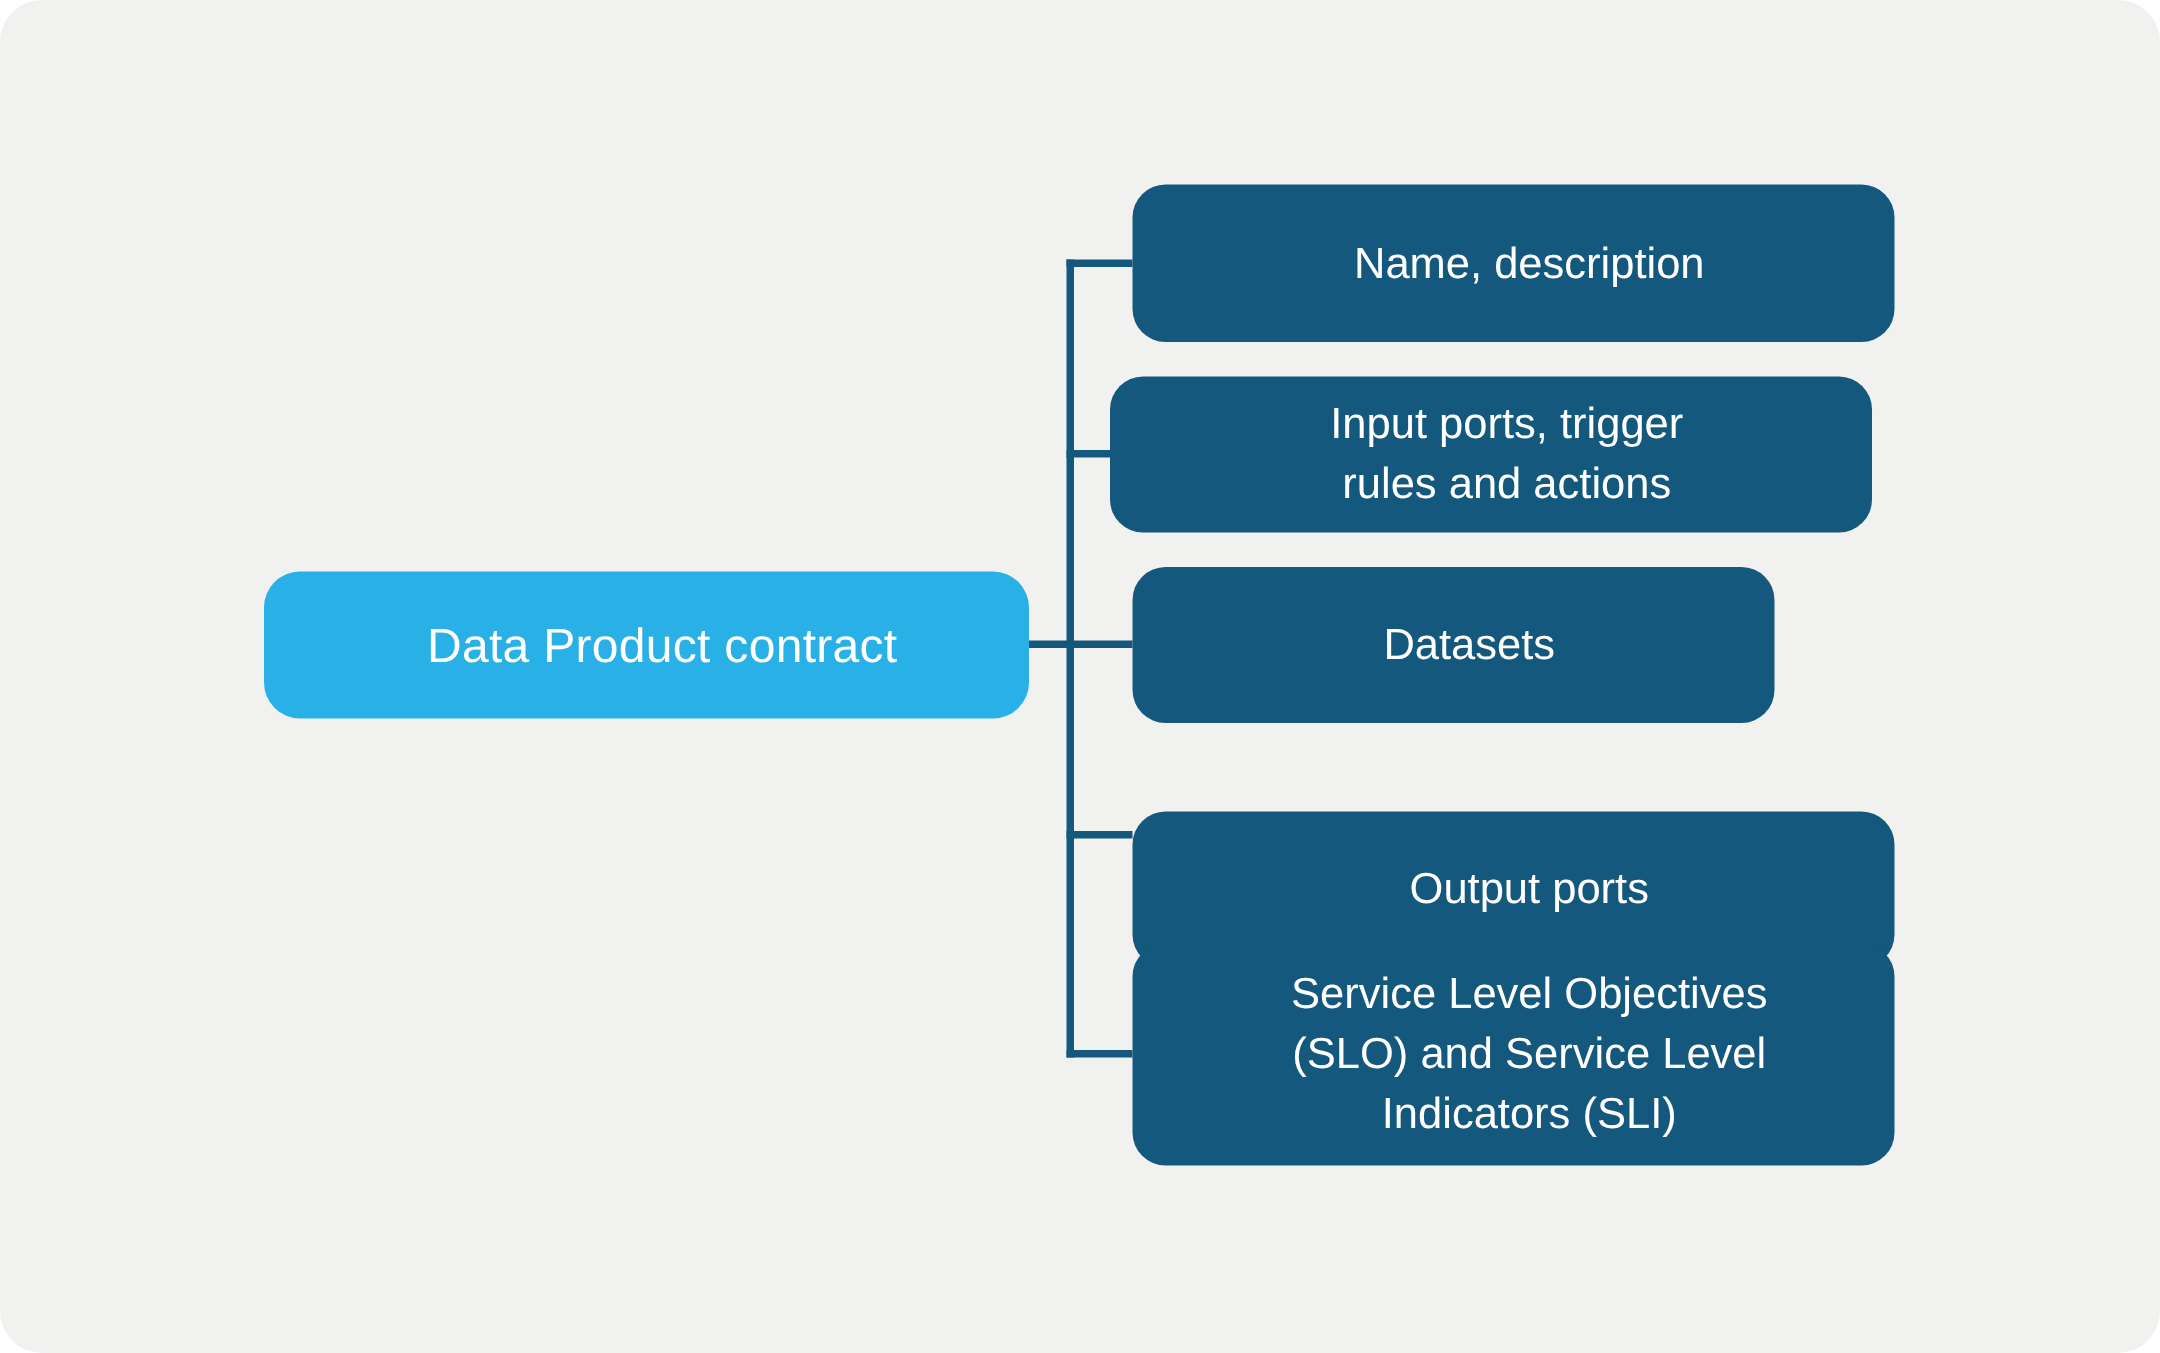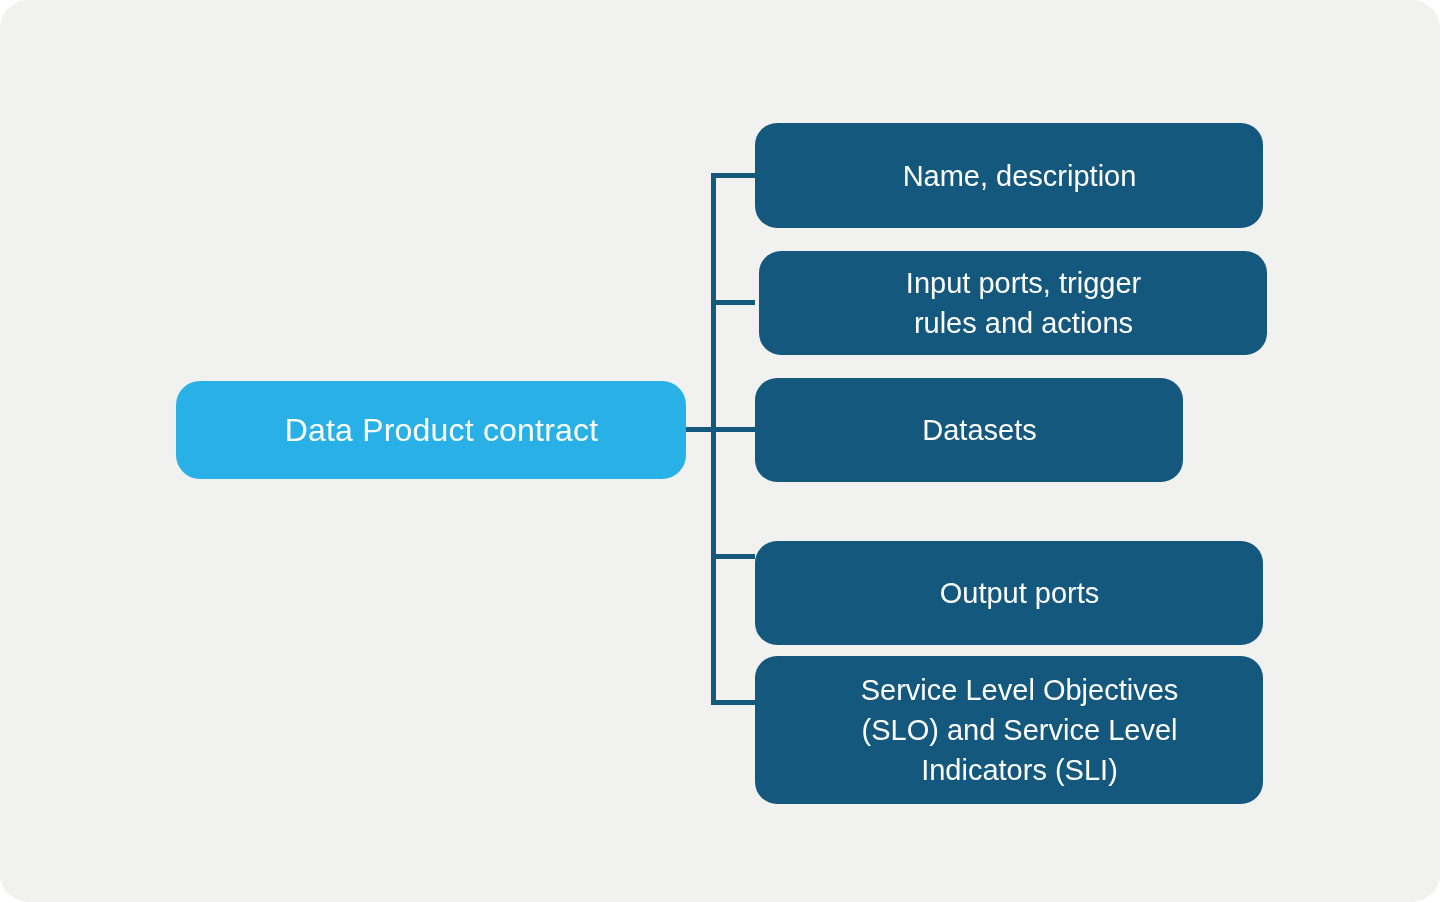--- a/index.html
+++ b/index.html
@@ -67,40 +67,40 @@
   <div class="node root-node" style="left:176px; top:381px; width:510px; height:98px;">
     <span class="label">Data Product contract</span>
   </div>
 
   <div class="node child-node" style="left:755px; top:123px; width:508px; height:105px;">
     <span class="label">
       <span class="line">Name, description</span>
     </span>
   </div>
 
-  <div class="node child-node" style="left:759px; top:251px; width:508px; height:104px;">
+  <div class="node child-node" style="left:740px; top:251px; width:508px; height:104px;">
     <span class="label">
       <span class="line">Input ports, trigger</span>
       <span class="line">rules and actions</span>
     </span>
   </div>
 
   <div class="node child-node" style="left:755px; top:378px; width:428px; height:104px;">
     <span class="label">
       <span class="line">Datasets</span>
     </span>
   </div>
 
   <div class="node child-node" style="left:755px; top:505px; width:508px; height:104px;margin-top:36px;">
     <span class="label">
       <span class="line">Output ports</span>
     </span>
   </div>
 
-  <div class="node child-node" style="left:755px; top:656px; width:508px; height:148px;">
+  <div class="node child-node" style="left:755px; top:629px; width:508px; height:148px;">
     <span class="label">
       <span class="line">Service Level Objectives</span>
       <span class="line">(SLO) and Service Level</span>
       <span class="line">Indicators (SLI)</span>
     </span>
   </div>
 
 </div>
 
 </body></html>

